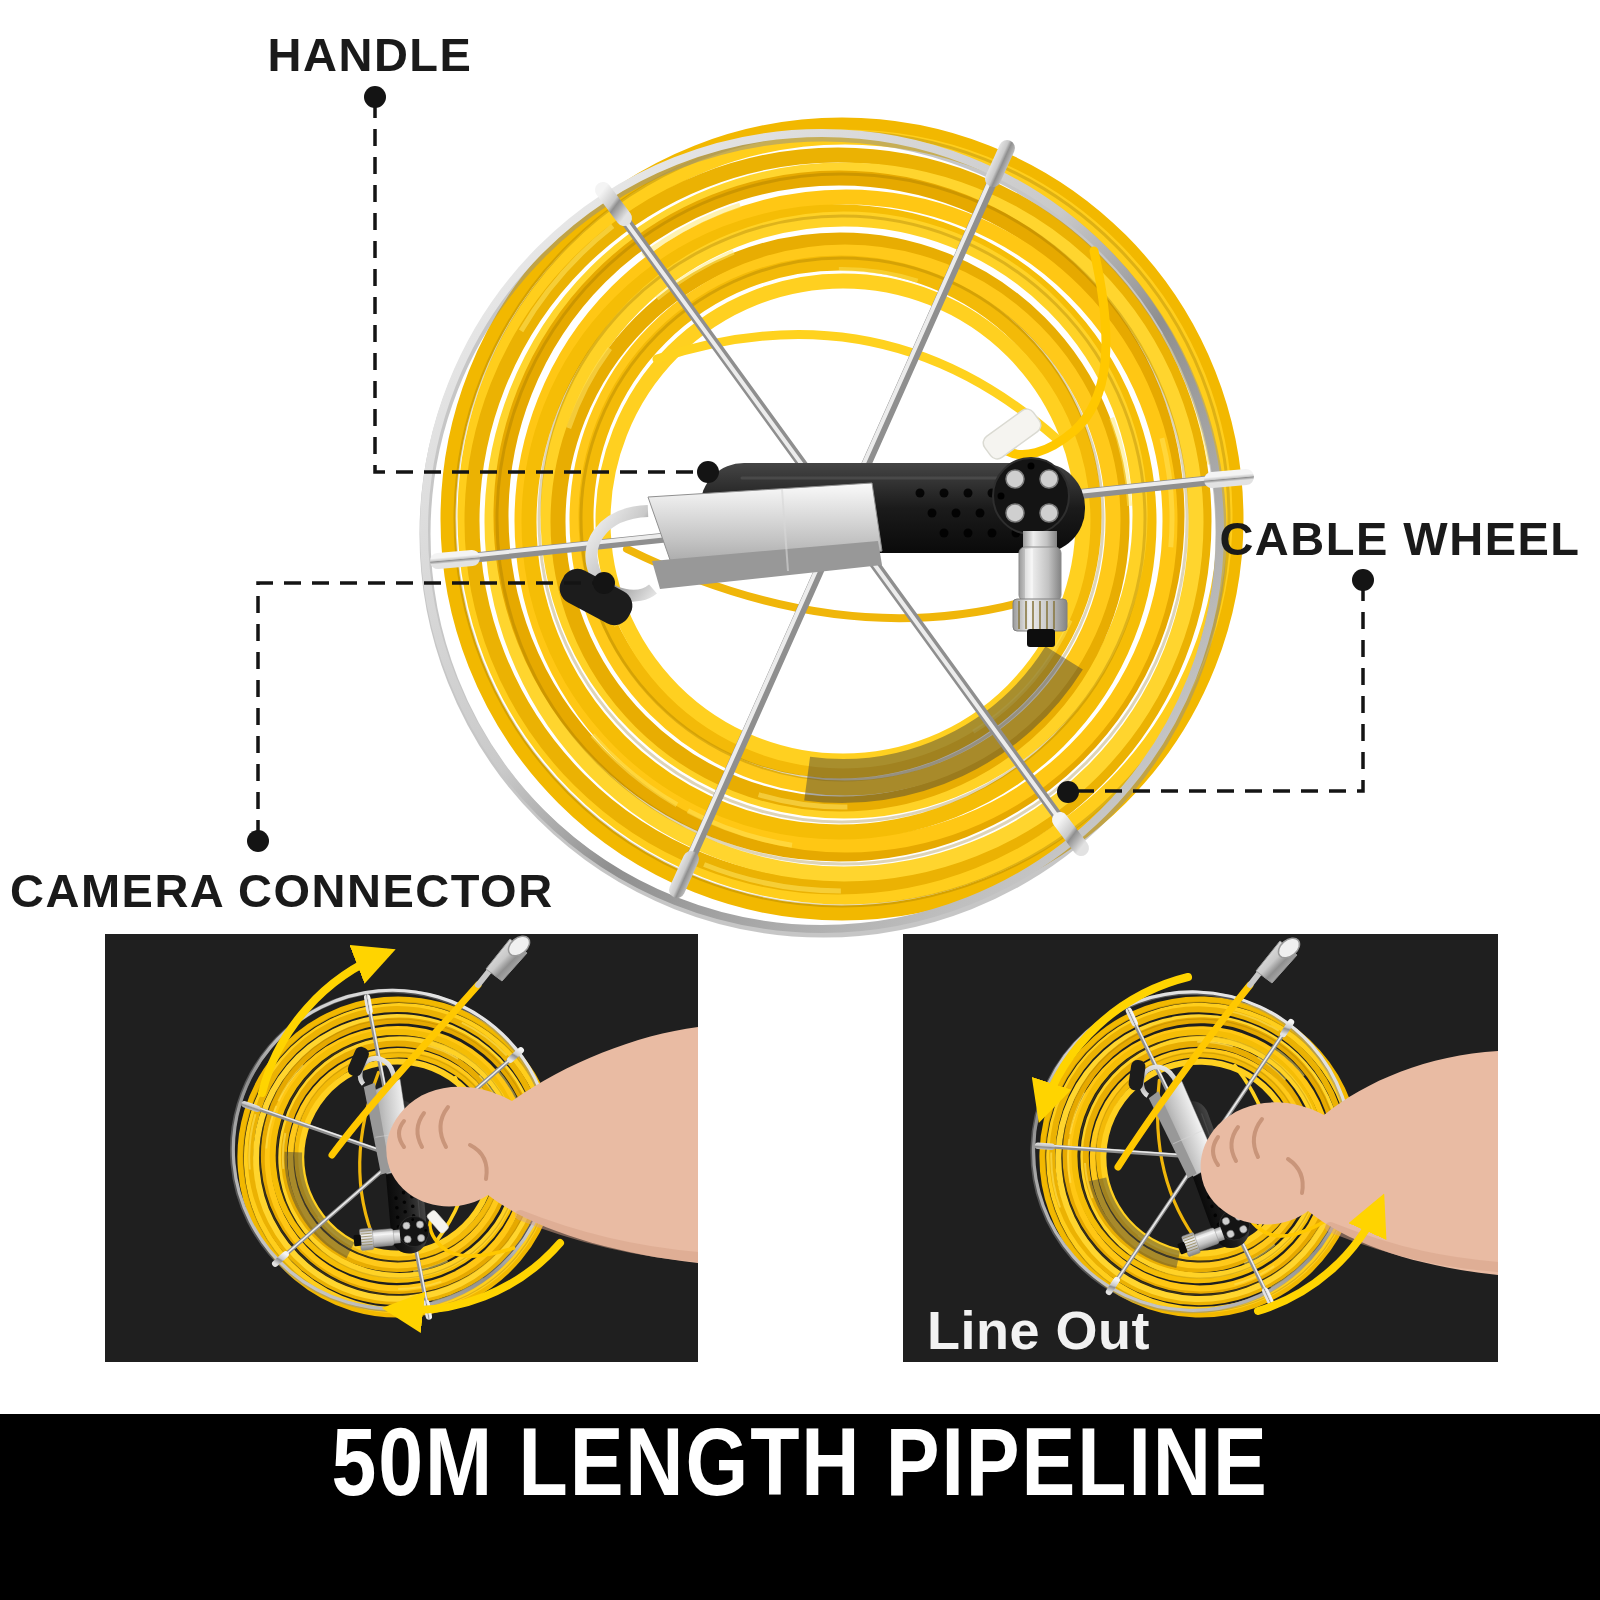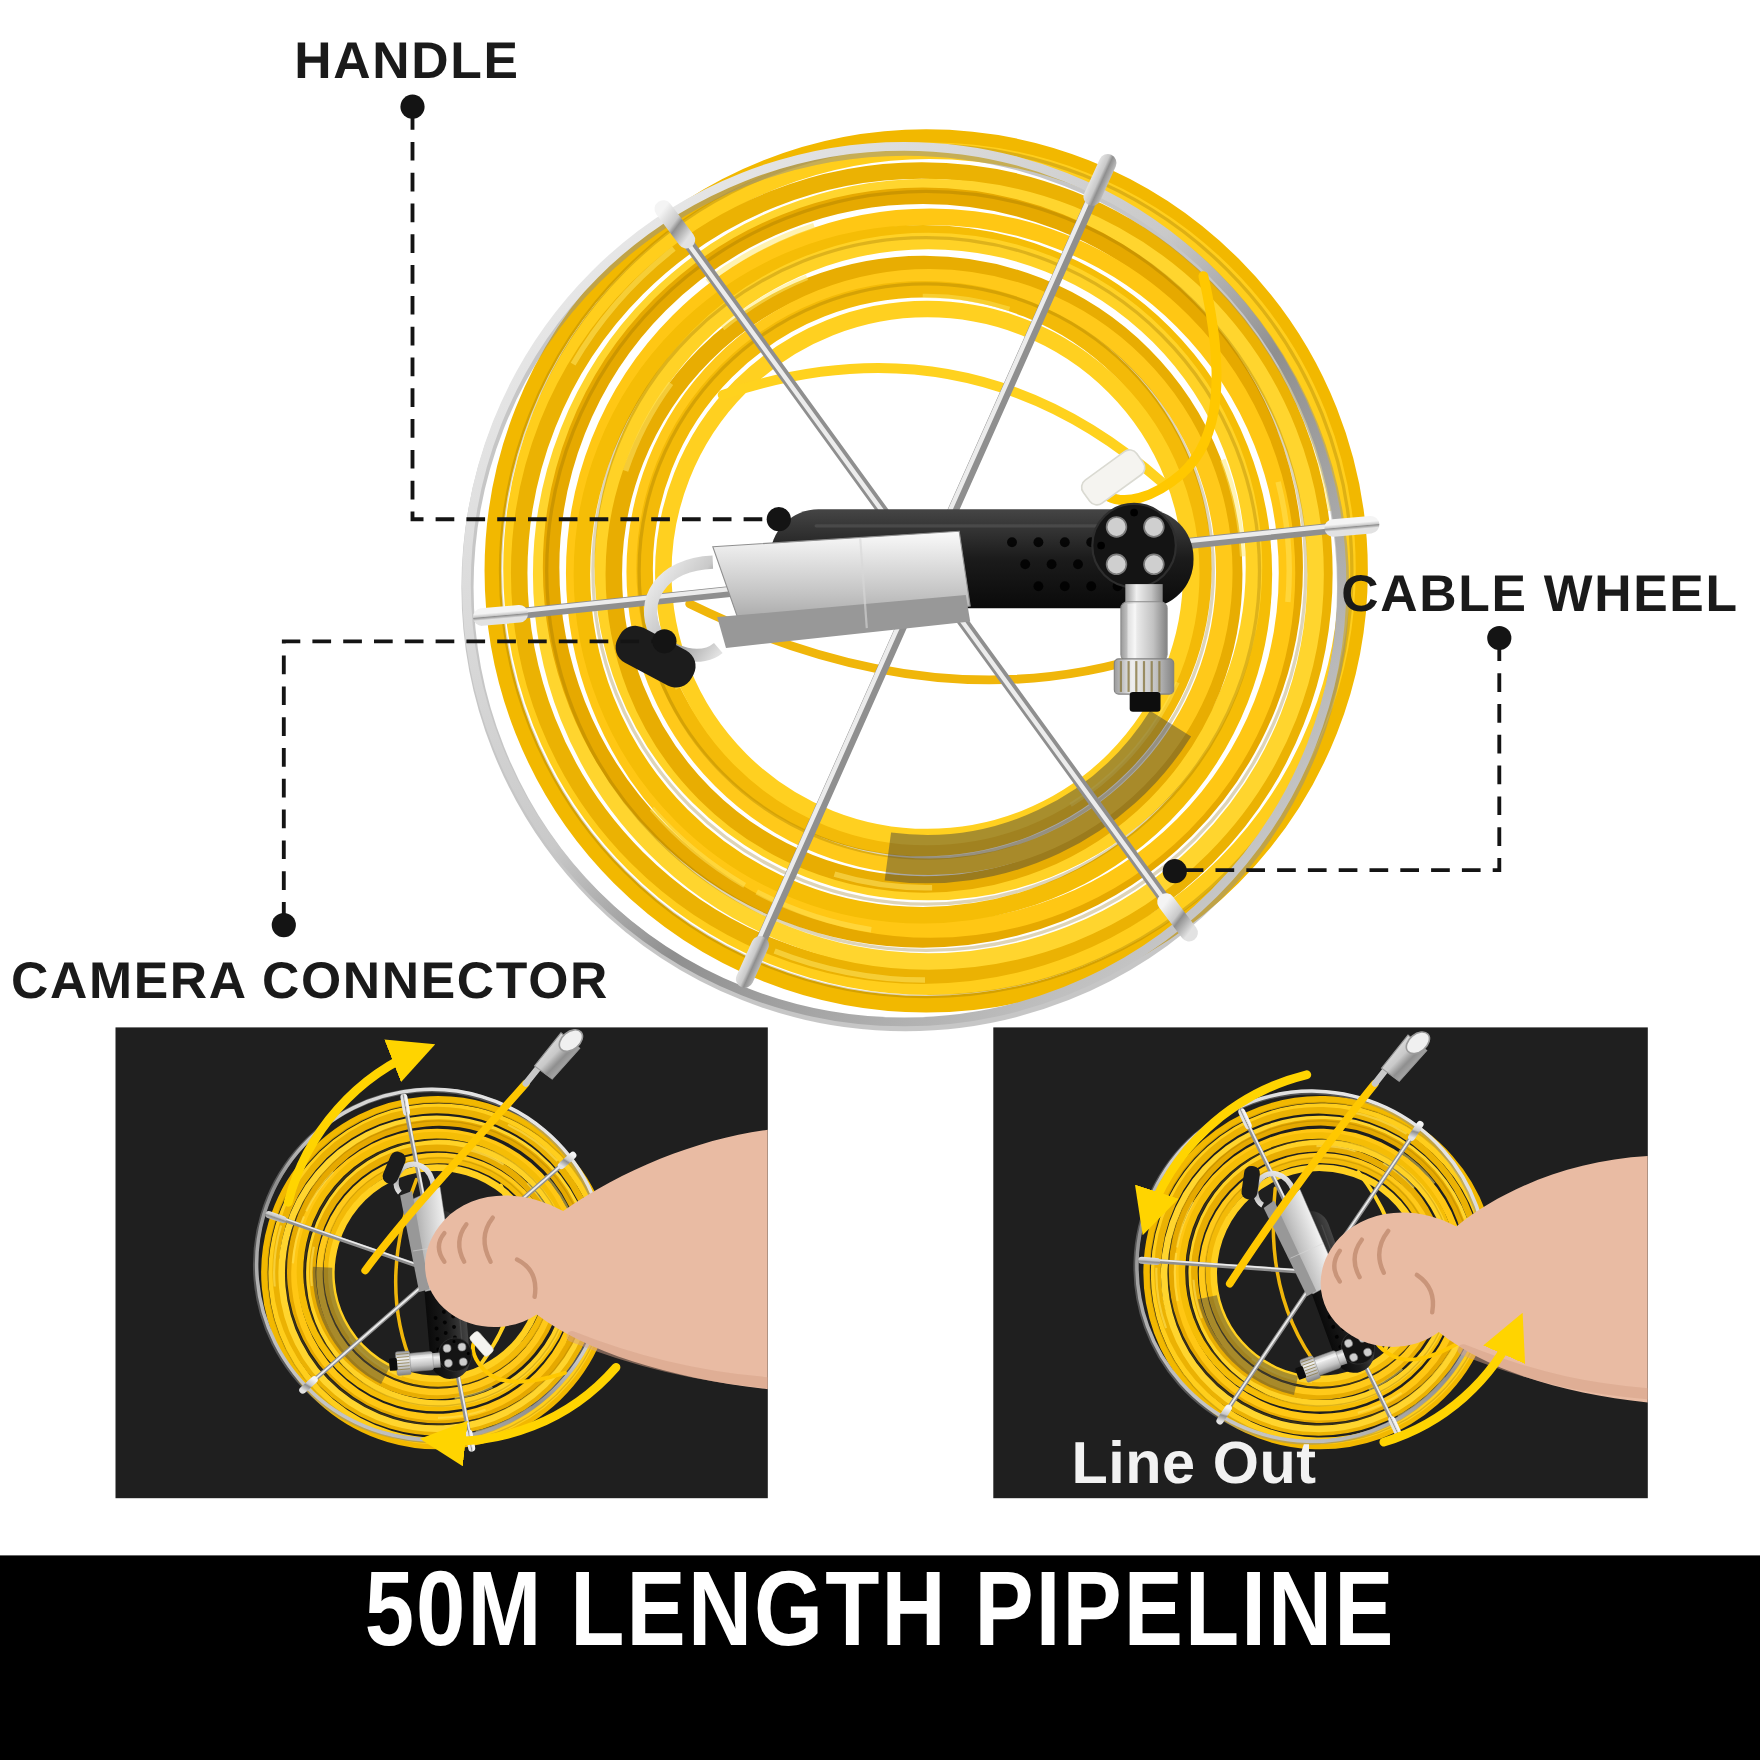--- a/index.html
+++ b/index.html
@@ -261,19 +261,19 @@
       <path d="M 1188,972 A 205,205 0 0 0 1042,1108" marker-end="url(#ah)"></path>
       <path d="M 1258,1306 A 195,195 0 0 0 1380,1198" marker-end="url(#ah)"></path>
     </g>
   </g>
 </svg>
 
 <div class="callout" style="left:165px;top:22px;width:410px;">HANDLE</div>
 <div class="callout" style="left:1210px;top:506px;width:380px;">CABLE WHEEL</div>
 <div class="callout" style="left:10px;top:858px;width:540px;">CAMERA CONNECTOR</div>
 
-<div class="photo-label" style="left:927px;top:1294px;margin-left:47px;">Line Out</div>
+<div class="photo-label" style="left:927px;top:1294px;">Line Out</div>
 
 <div class="banner">
   <span class="banner-title">50M LENGTH PIPELINE</span>
 </div>
 
 </div>
 
 </body></html>

